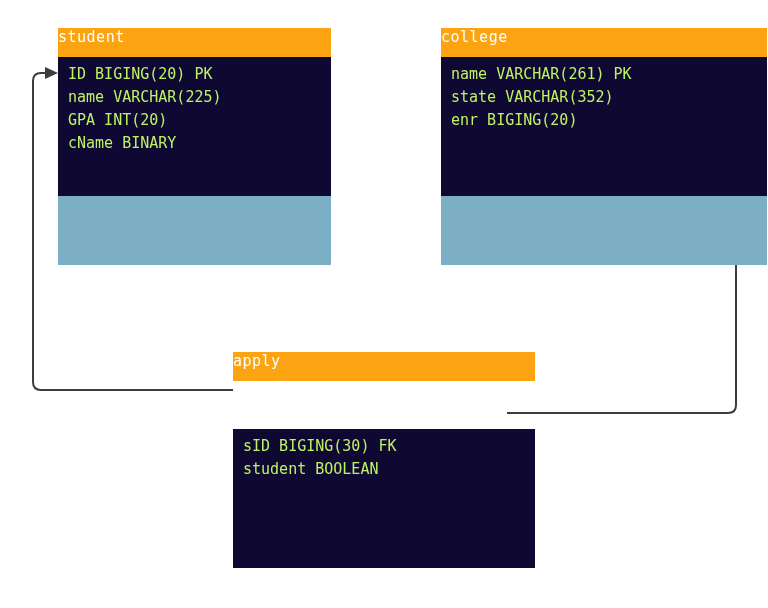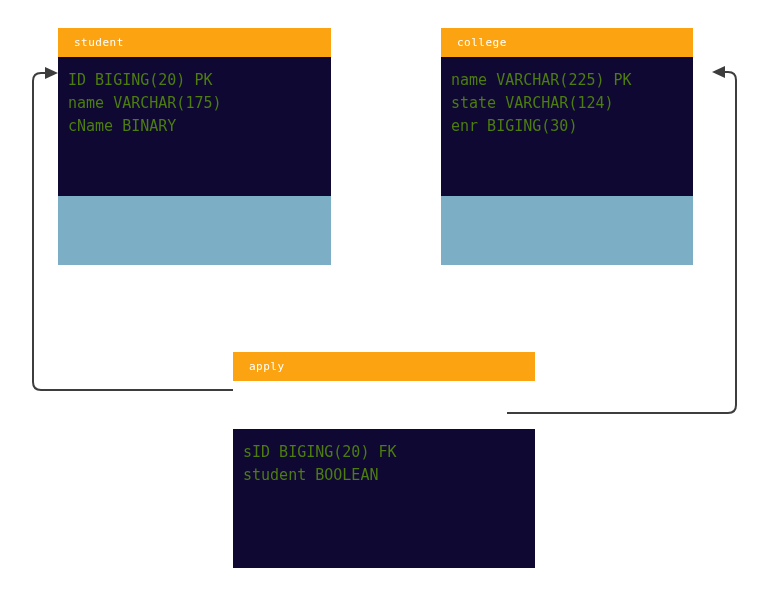--- a/index.html
+++ b/index.html
@@ -18,45 +18,44 @@
   .table-card {
     position: absolute;
     display: flex;
     flex-direction: column;
     z-index: 2;
   }
   .table-header {
     background: var(--header-color, #FCA311);
     height: 29px;
     display: flex;
-    align-items: center;
-    padding-left: 16px;
+    padding-left: 0;
     color: #ffffff;
-    font-size: 11px;
+    font-size: 15px;
     letter-spacing: 0.5px;
   }
   .table-body {
     background: var(--body-color, #0E0833);
     height: 139px;
-    padding: 12px 0 0 10px;
+    padding: 6px 0 0 10px;
     box-sizing: border-box;
-    color: #4d7c0f;
+    color: #bef264;
   }
   .field-row {
     font-size: 15px;
     line-height: 23px;
     white-space: pre;
   }
   .table-footer {
     background: var(--footer-color, #7CAFC6);
     height: 69px;
   }
   
   #table-student { left: 58px;  top: 28px;  width: 273px; }
-  #table-college { left: 441px; top: 28px;  width: 252px; }
+  #table-college { left: 441px; top: 28px;  width: 326px; }
   #table-apply   { left: 233px; top: 352px; width: 302px; gap: 48px; }
 
   .connector-layer {
     position: absolute;
     left: 0; top: 0;
     width: 768px;
     height: 608px;
     z-index: 1;
   }
   .connector-path {
@@ -86,42 +85,43 @@
       <polygon class="arrowhead" points="712,72 725,66 725,78"></polygon>
     </g>
   </svg>
 
   <div class="table-card" id="table-student">
     <div class="table-header">
       <span>student</span>
     </div>
     <div class="table-body">
         <div class="field-row">ID BIGING(20) PK</div>
-        <div class="field-row">name VARCHAR(175)</div>
+        <div class="field-row">name VARCHAR(225)</div>
+        <div class="field-row">GPA INT(20)</div>
         <div class="field-row">cName BINARY</div>
       </div>
     <div class="table-footer"></div>
   </div>
 
   <div class="table-card" id="table-college">
     <div class="table-header">
       <span>college</span>
     </div>
     <div class="table-body">
-        <div class="field-row">name VARCHAR(225) PK</div>
-        <div class="field-row">state VARCHAR(124)</div>
-        <div class="field-row">enr BIGING(30)</div>
+        <div class="field-row">name VARCHAR(261) PK</div>
+        <div class="field-row">state VARCHAR(352)</div>
+        <div class="field-row">enr BIGING(20)</div>
       </div>
     <div class="table-footer"></div>
   </div>
 
   <div class="table-card" id="table-apply">
     <div class="table-header">
       <span>apply</span>
     </div>
     <div class="table-body">
-        <div class="field-row">sID BIGING(20) FK</div>
+        <div class="field-row">sID BIGING(30) FK</div>
         <div class="field-row">student BOOLEAN</div>
       </div>
     <div class="table-footer"></div>
   </div>
 
 </div>
 
 </body></html>

